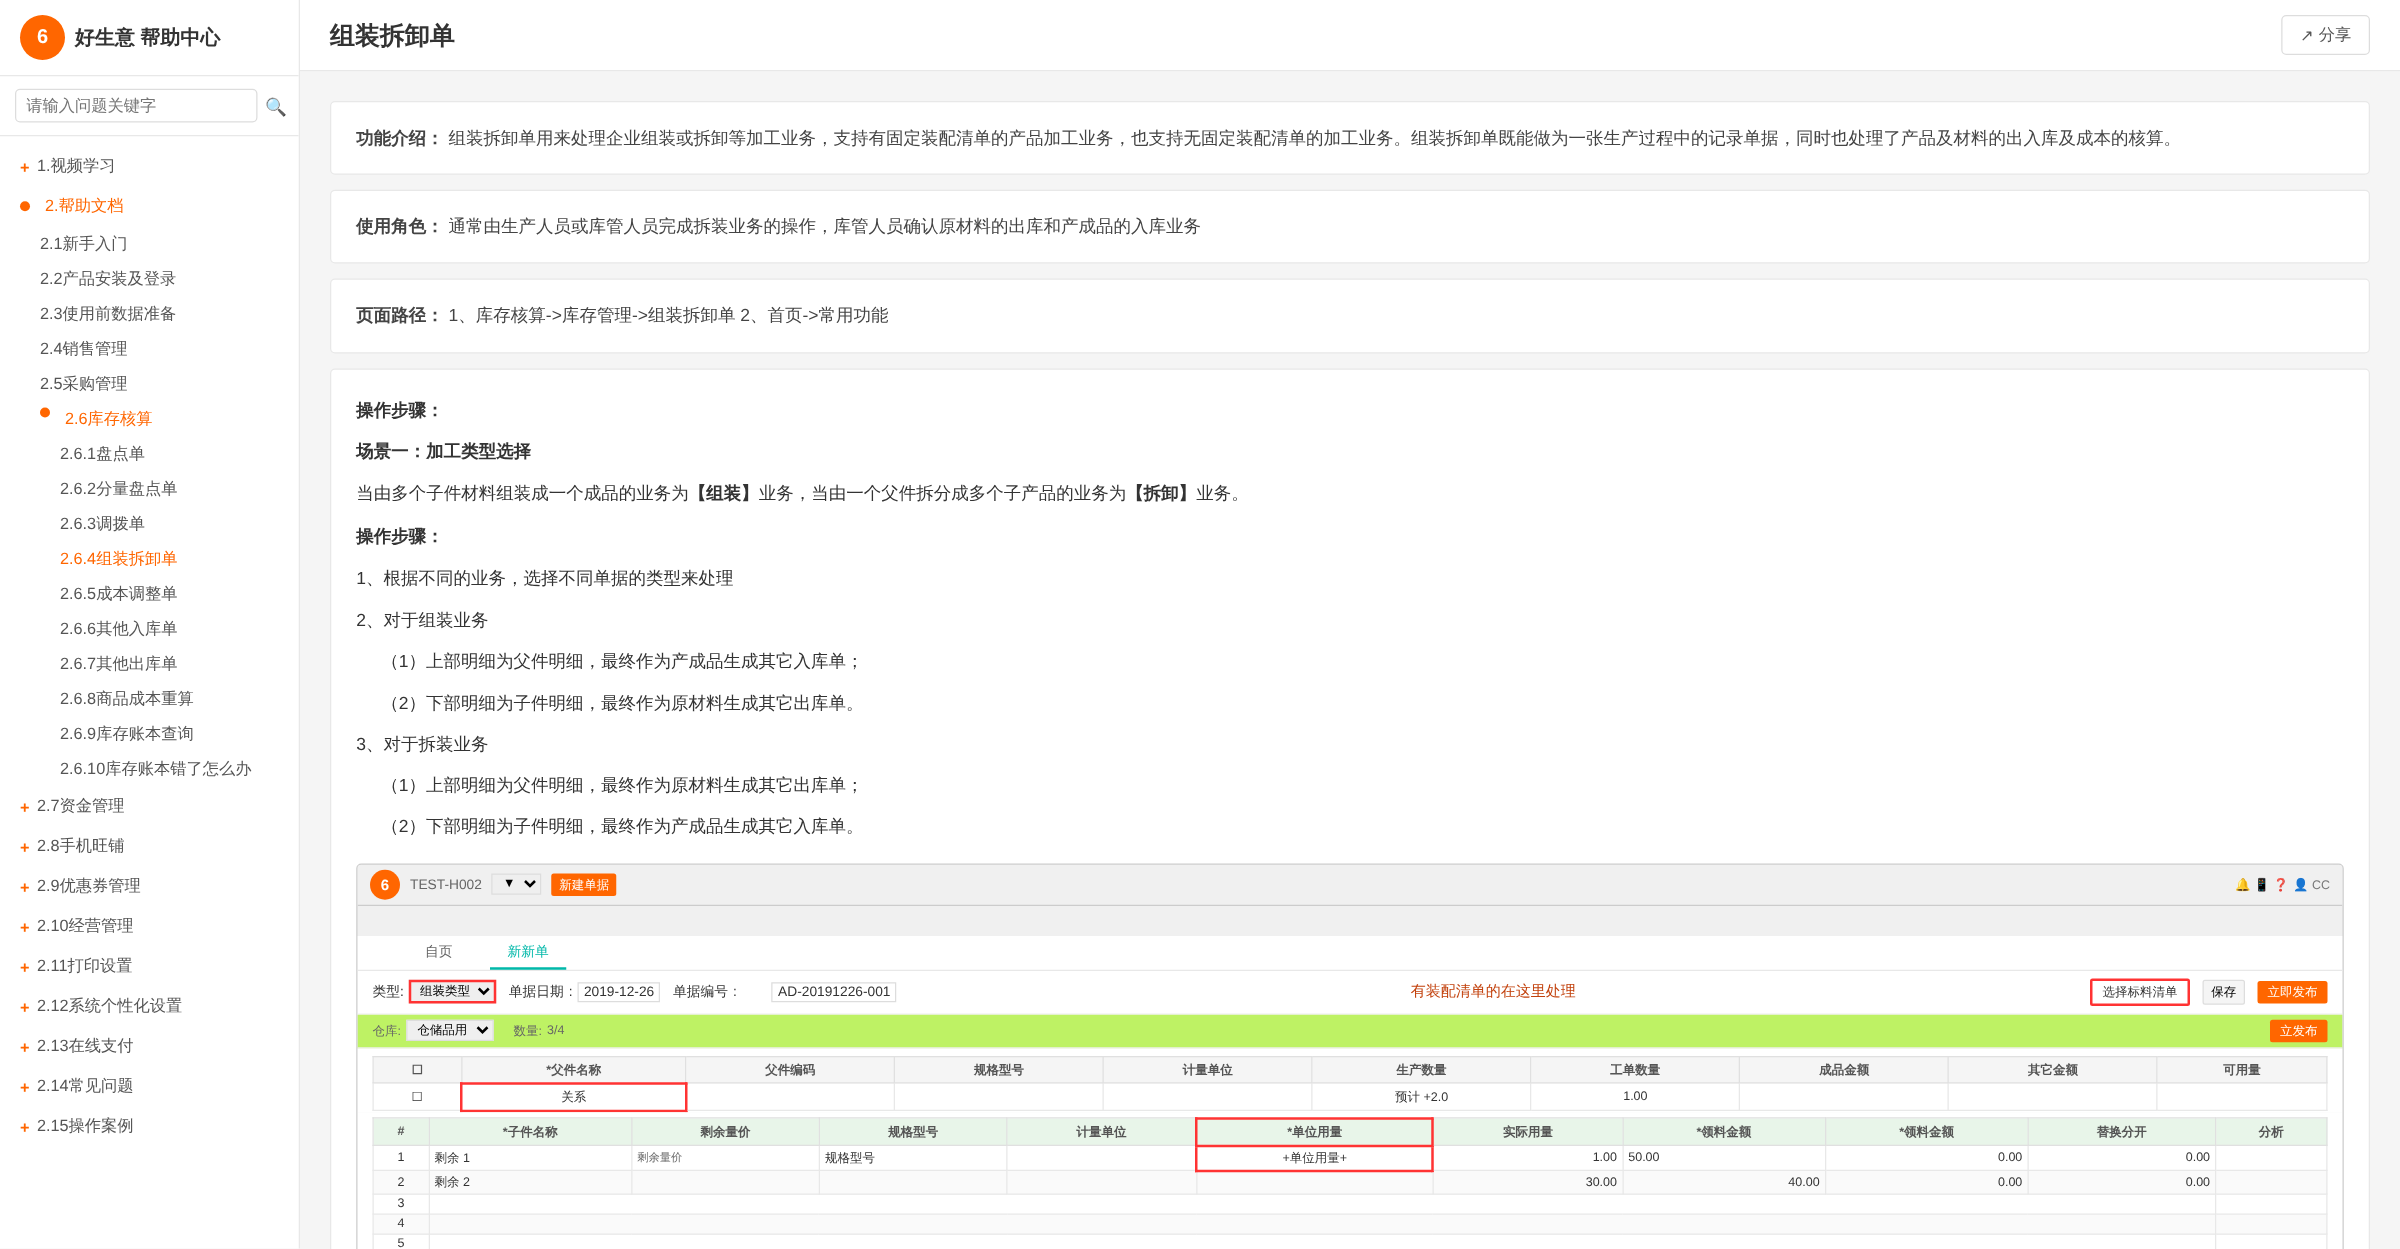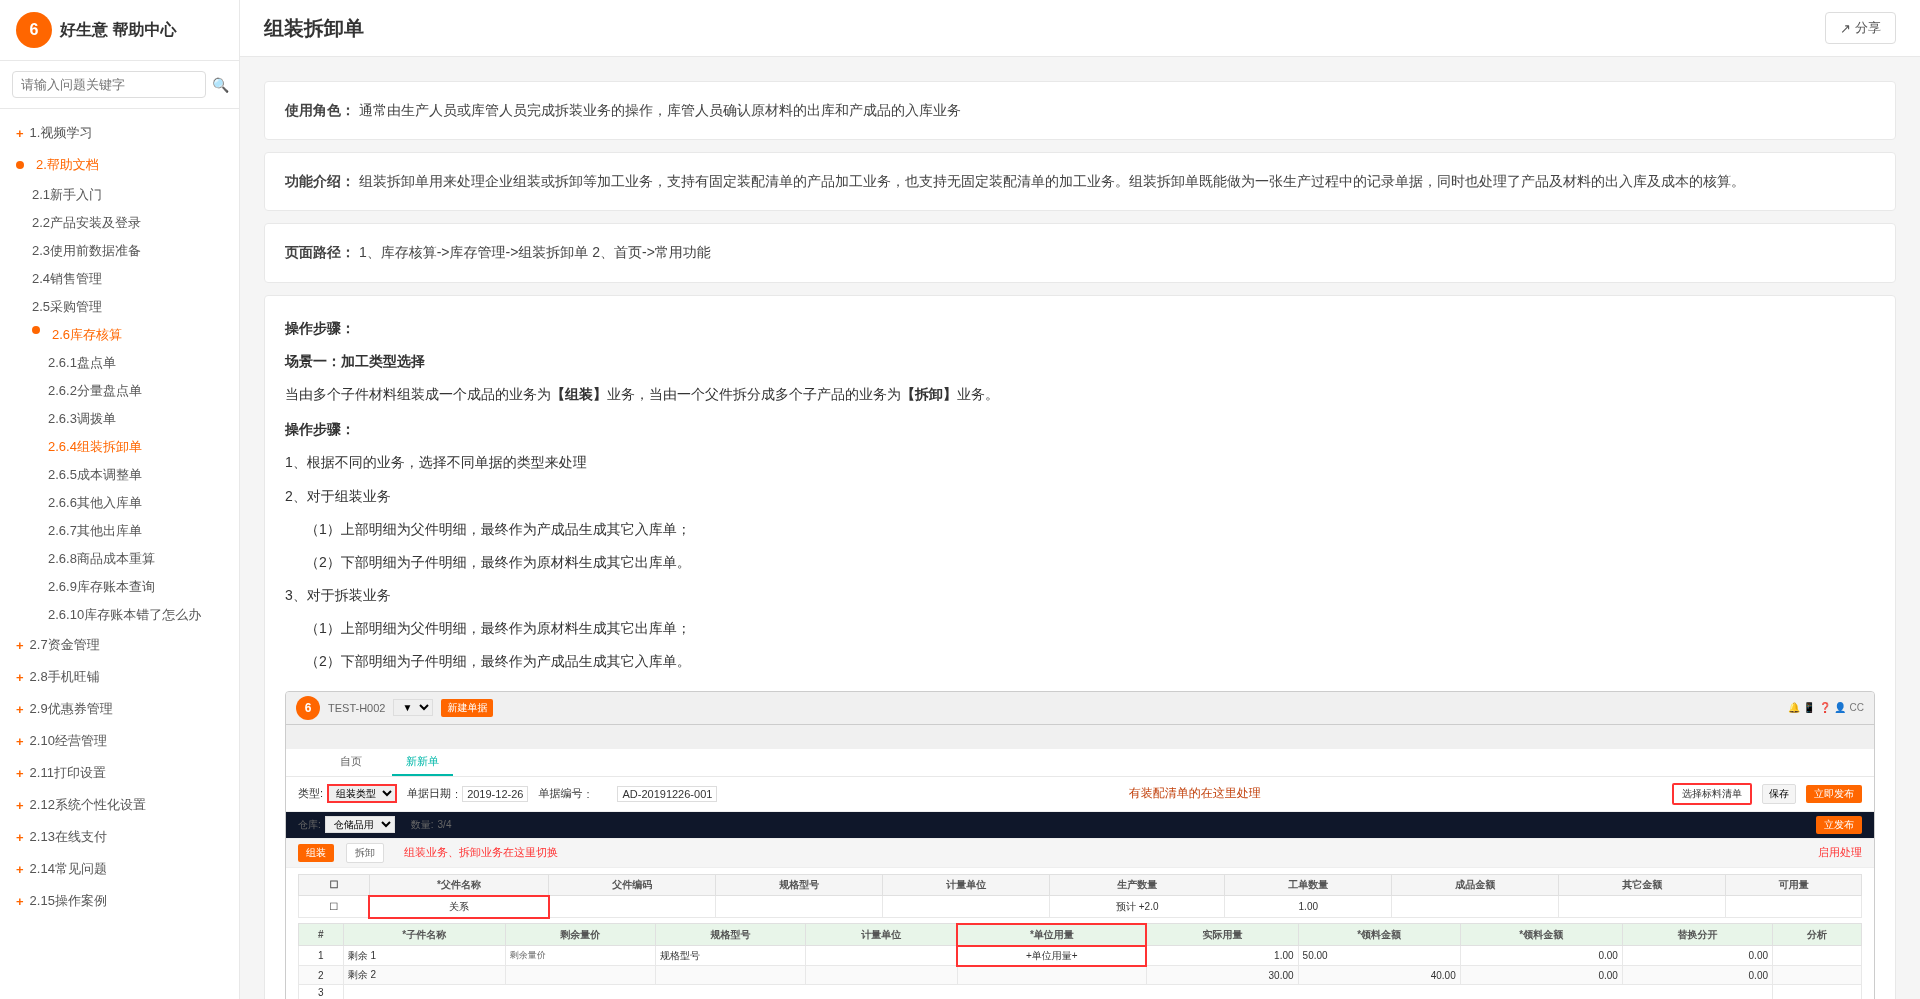--- a/index.html
+++ b/index.html
@@ -125,27 +125,27 @@
     <h1 class="page-title">组装拆卸单</h1>
     <button class="share-btn">
       <span>↗</span>
       <span>分享</span>
     </button>
   </div>
 
   <div id="content-area">
 
     <div class="info-block">
+      <span class="bold">功能介绍：</span>
+      <span>组装拆卸单用来处理企业组装或拆卸等加工业务，支持有固定装配清单的产品加工业务，也支持无固定装配清单的加工业务。组装拆卸单既能做为一张生产过程中的记录单据，同时也处理了产品及材料的出入库及成本的核算。</span>
+    </div>
+
+    <div class="info-block">
       <span class="bold">使用角色：</span>
       <span>通常由生产人员或库管人员完成拆装业务的操作，库管人员确认原材料的出库和产成品的入库业务</span>
-    </div>
-
-    <div class="info-block">
-      <span class="bold">功能介绍：</span>
-      <span>组装拆卸单用来处理企业组装或拆卸等加工业务，支持有固定装配清单的产品加工业务，也支持无固定装配清单的加工业务。组装拆卸单既能做为一张生产过程中的记录单据，同时也处理了产品及材料的出入库及成本的核算。</span>
     </div>
 
     <div class="info-block">
       <span class="bold">页面路径：</span>
       <span>1、库存核算-&gt;库存管理-&gt;组装拆卸单  2、首页-&gt;常用功能</span>
     </div>
 
     <div class="content-section">
       <p><span class="bold">操作步骤：</span></p>
       <p style="margin-top:0;"><span class="bold">场景一：加工类型选择</span></p>
@@ -196,40 +196,33 @@
           <div style="display:flex;align-items:center;gap:4px;">
             <span>单据编号</span>:
             <span style="border:1px solid #ddd;padding:1px 4px;background:#fff;margin-left:24px;">AD-20191226-001</span>
           </div>
           <div style="flex:1;text-align:center;color:#c2410c;font-size:12px;font-weight:500;">有装配清单的在这里处理</div>
           <button style="border:2px solid #ff3333;background:#fff;color:#333;padding:2px 8px;font-size:10px;border-radius:2px;cursor:pointer;">选择标料清单</button>
           <button style="background:#f5f5f5;border:1px solid #ddd;padding:2px 6px;font-size:10px;border-radius:2px;cursor:pointer;">保存</button>
           <button style="background:#ff6600;border:none;color:white;padding:2px 8px;font-size:10px;border-radius:2px;cursor:pointer;">立即发布</button>
         </div>
 
-        <div style="background:#0f172a;padding:4px 12px;display:flex;align-items:center;gap:16px;border-bottom:1px solid #eee;font-size:10px;color:#666;">
+        <div style="background:#bef264;padding:4px 12px;display:flex;align-items:center;gap:16px;border-bottom:1px solid #eee;font-size:10px;color:#666;">
           <div style="display:flex;align-items:center;gap:4px;">
             <span>仓库:</span>
             <select style="font-size:10px;border:1px solid #ddd;padding:1px 4px;"><option>仓储品用</option></select>
           </div>
           <div style="display:flex;align-items:center;gap:4px;">
             <span>数量:</span>
             <span>3/4</span>
           </div>
           <div style="flex:1;"></div>
           <button style="background:#ff6600;border:none;color:white;padding:2px 8px;font-size:10px;border-radius:2px;cursor:pointer;">立发布</button>
         </div>
 
-        <div style="background:#f5f5f5;padding:4px 12px;display:flex;align-items:center;gap:12px;border-bottom:1px solid #eee;font-size:11px;color:#333;position:relative;">
-          <button style="background:#ff6600;border:none;color:white;padding:2px 8px;font-size:10px;border-radius:2px;cursor:pointer;">组装</button>
-          <button style="background:#fff;border:1px solid #ddd;color:#666;padding:2px 8px;font-size:10px;border-radius:2px;cursor:pointer;">拆卸</button>
-          <span style="color:#ff3333;font-size:11px;font-weight:500;margin-left:8px;">组装业务、拆卸业务在这里切换</span>
-          <div style="flex:1;"></div>
-          <span style="color:#ff3333;font-size:11px;font-weight:500;">启用处理</span>
-        </div>
 
         <div style="padding:6px 12px 0;background:#fff;">
           <table style="width:100%;border-collapse:collapse;font-size:10px;">
             <thead>
               <tr style="background:#f5f5f5;">
                 <th style="border:1px solid #e0e0e0;padding:3px 6px;color:#555;text-align:center;">☐</th>
                 <th style="border:1px solid #e0e0e0;padding:3px 6px;color:#555;text-align:center;">*父件名称</th>
                 <th style="border:1px solid #e0e0e0;padding:3px 6px;color:#555;text-align:center;">父件编码</th>
                 <th style="border:1px solid #e0e0e0;padding:3px 6px;color:#555;text-align:center;">规格型号</th>
                 <th style="border:1px solid #e0e0e0;padding:3px 6px;color:#555;text-align:center;">计量单位</th>

